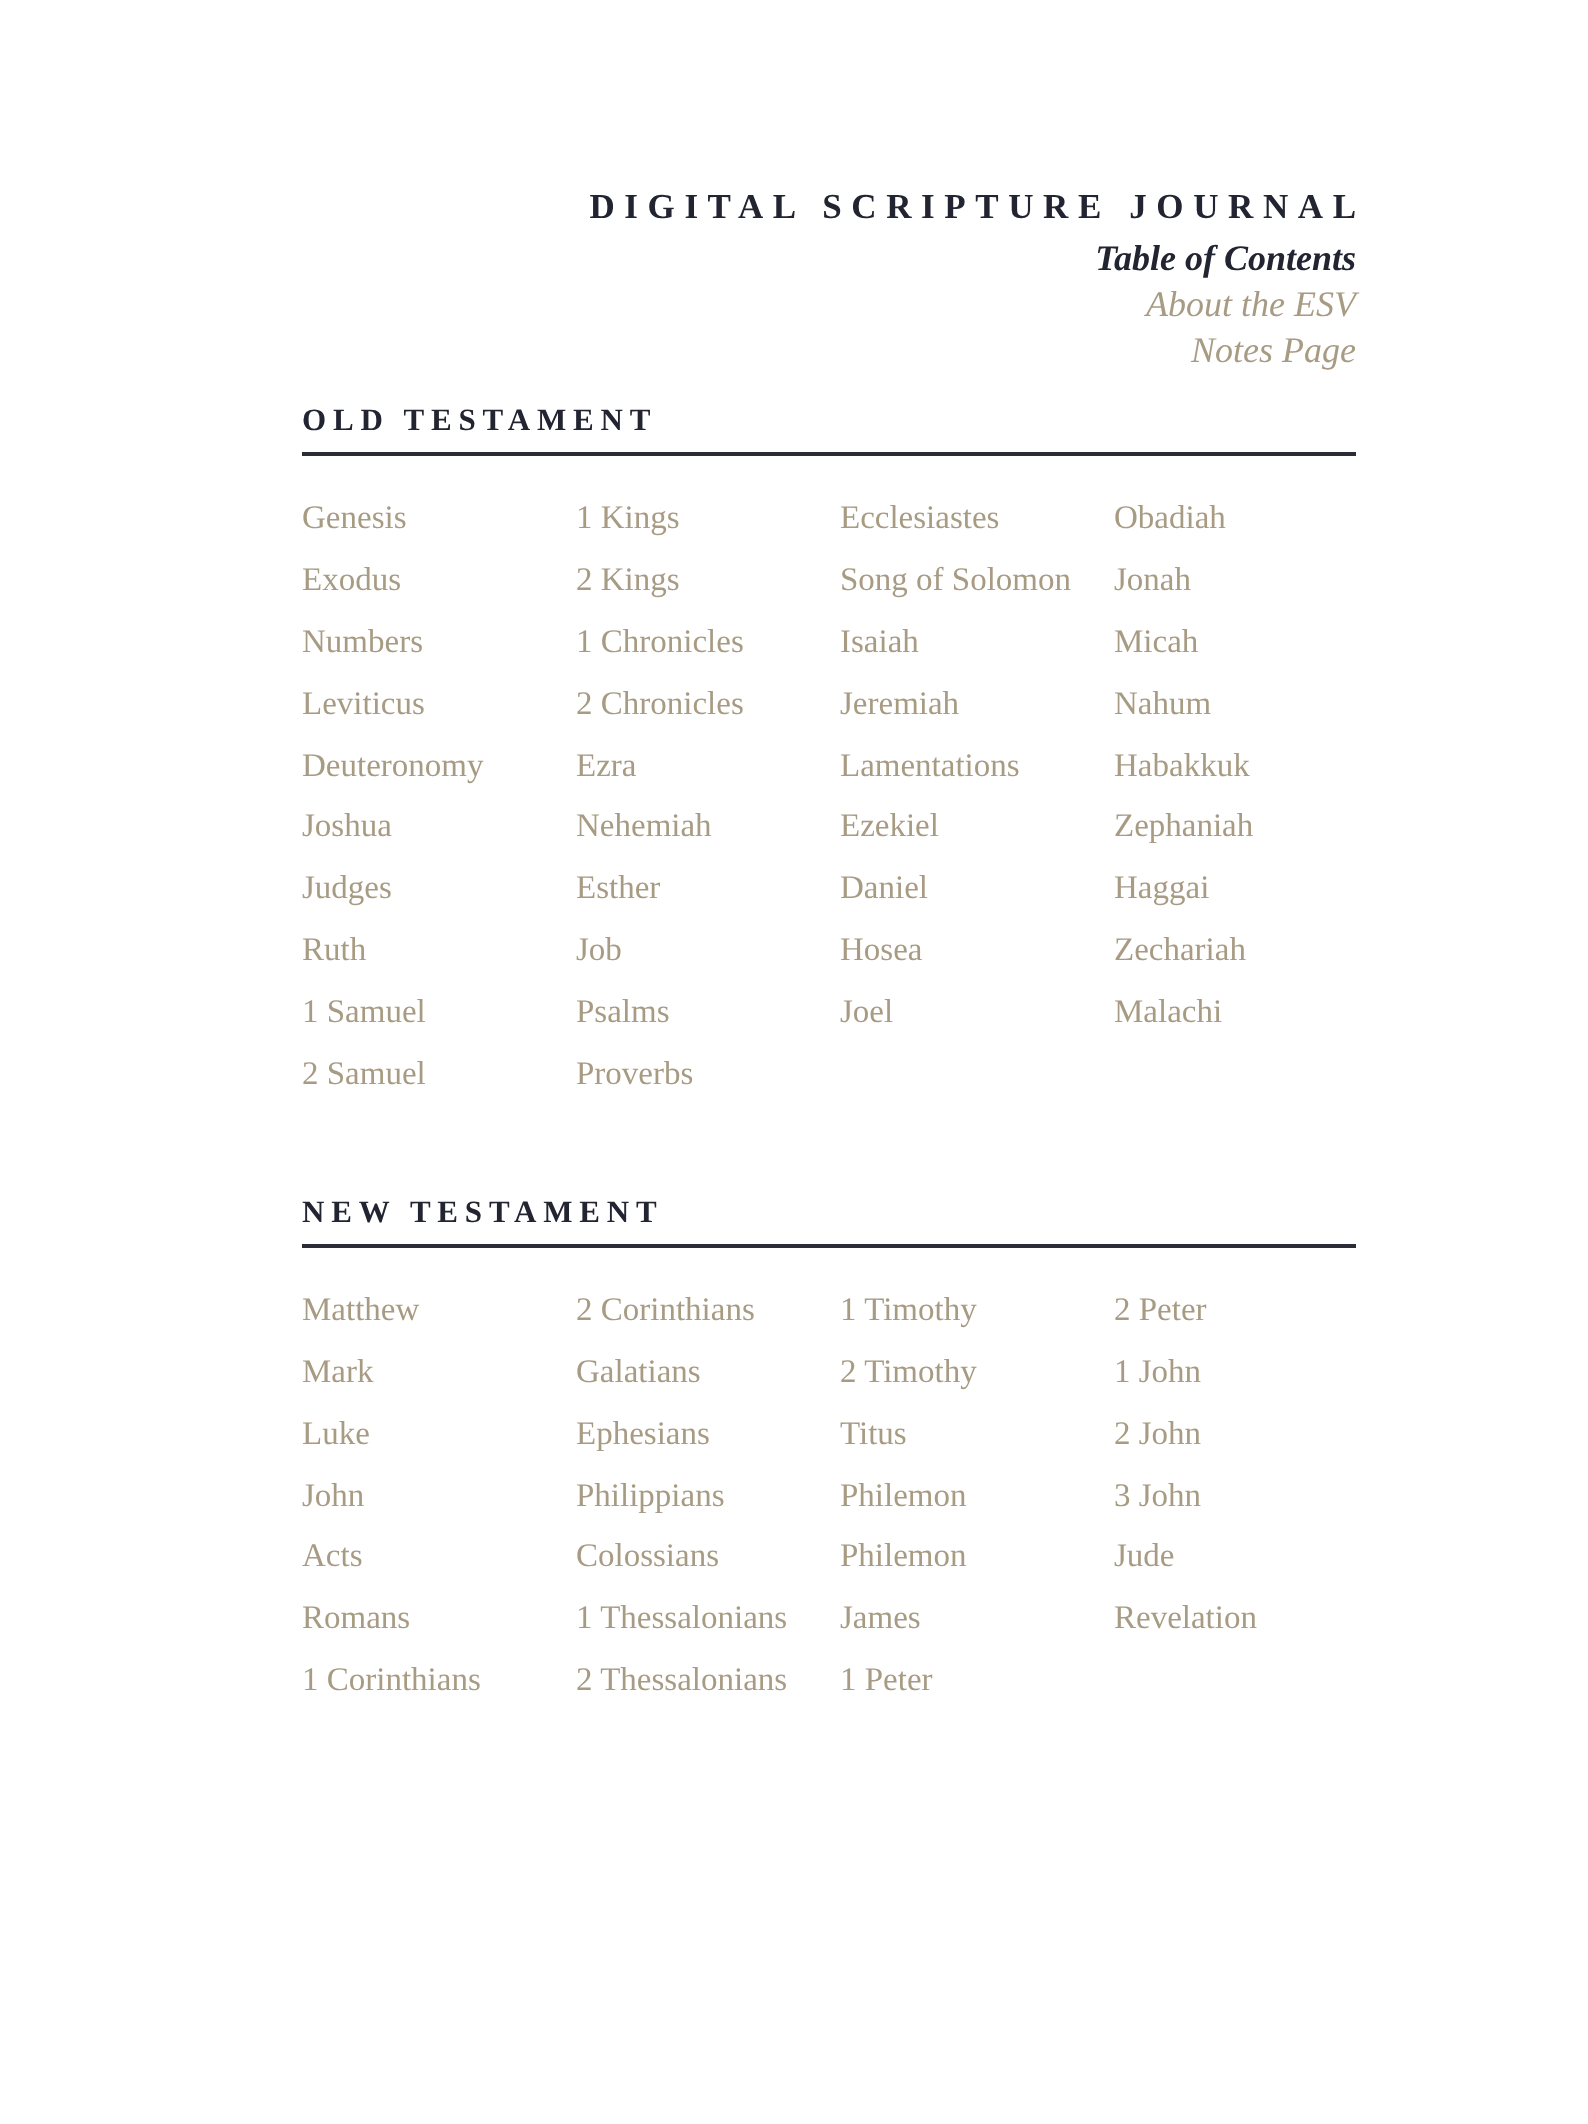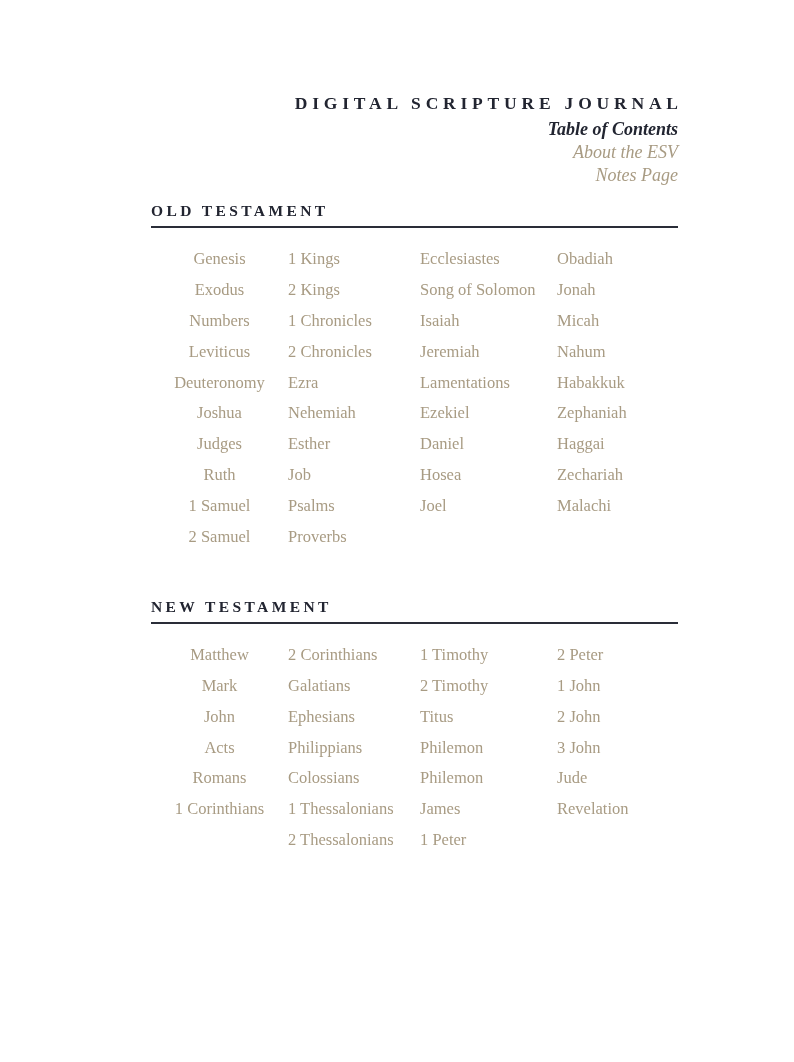--- a/index.html
+++ b/index.html
@@ -36,21 +36,21 @@
   section.testament.nt { margin-top: 44px; }
   .section-heading {
     margin: 0; padding-bottom: 6px;
     font-size: 15.5px; font-weight: bold;
     letter-spacing: 3.4px; line-height: 19px;
     color: var(--ink, #222531);
     border-bottom: 2px solid var(--rule, #2a2d38);
   }
   .books { display: flex; margin-top: 16px; }
   .book-col { display: flex; flex-direction: column; }
-  .book-col:nth-child(1) { width: 137px; text-align: center; }
+  .book-col:nth-child(1) { width: 137px; }
   .book-col:nth-child(2) { width: 132px; }
   .book-col:nth-child(3) { width: 137px; }
   .book-col:nth-child(4) { width: 121px; }
   .book {
     display: block; height: 30.9px; line-height: 30.9px;
     font-size: 16.5px; color: var(--accent, #a89b83);
     text-decoration: none; white-space: nowrap;
     cursor: pointer;
   }
 </style>
@@ -119,20 +119,21 @@
         </div>
       </div>
   </section>
 
   <section class="testament nt">
     <h2 class="section-heading">NEW TESTAMENT</h2>
     <div class="books">
         <div class="book-col">
           <a class="book">Matthew</a>
           <a class="book">Mark</a>
+          <a class="book">Luke</a>
           <a class="book">John</a>
           <a class="book">Acts</a>
           <a class="book">Romans</a>
           <a class="book">1 Corinthians</a>
         </div>
         <div class="book-col">
           <a class="book">2 Corinthians</a>
           <a class="book">Galatians</a>
           <a class="book">Ephesians</a>
           <a class="book">Philippians</a>

